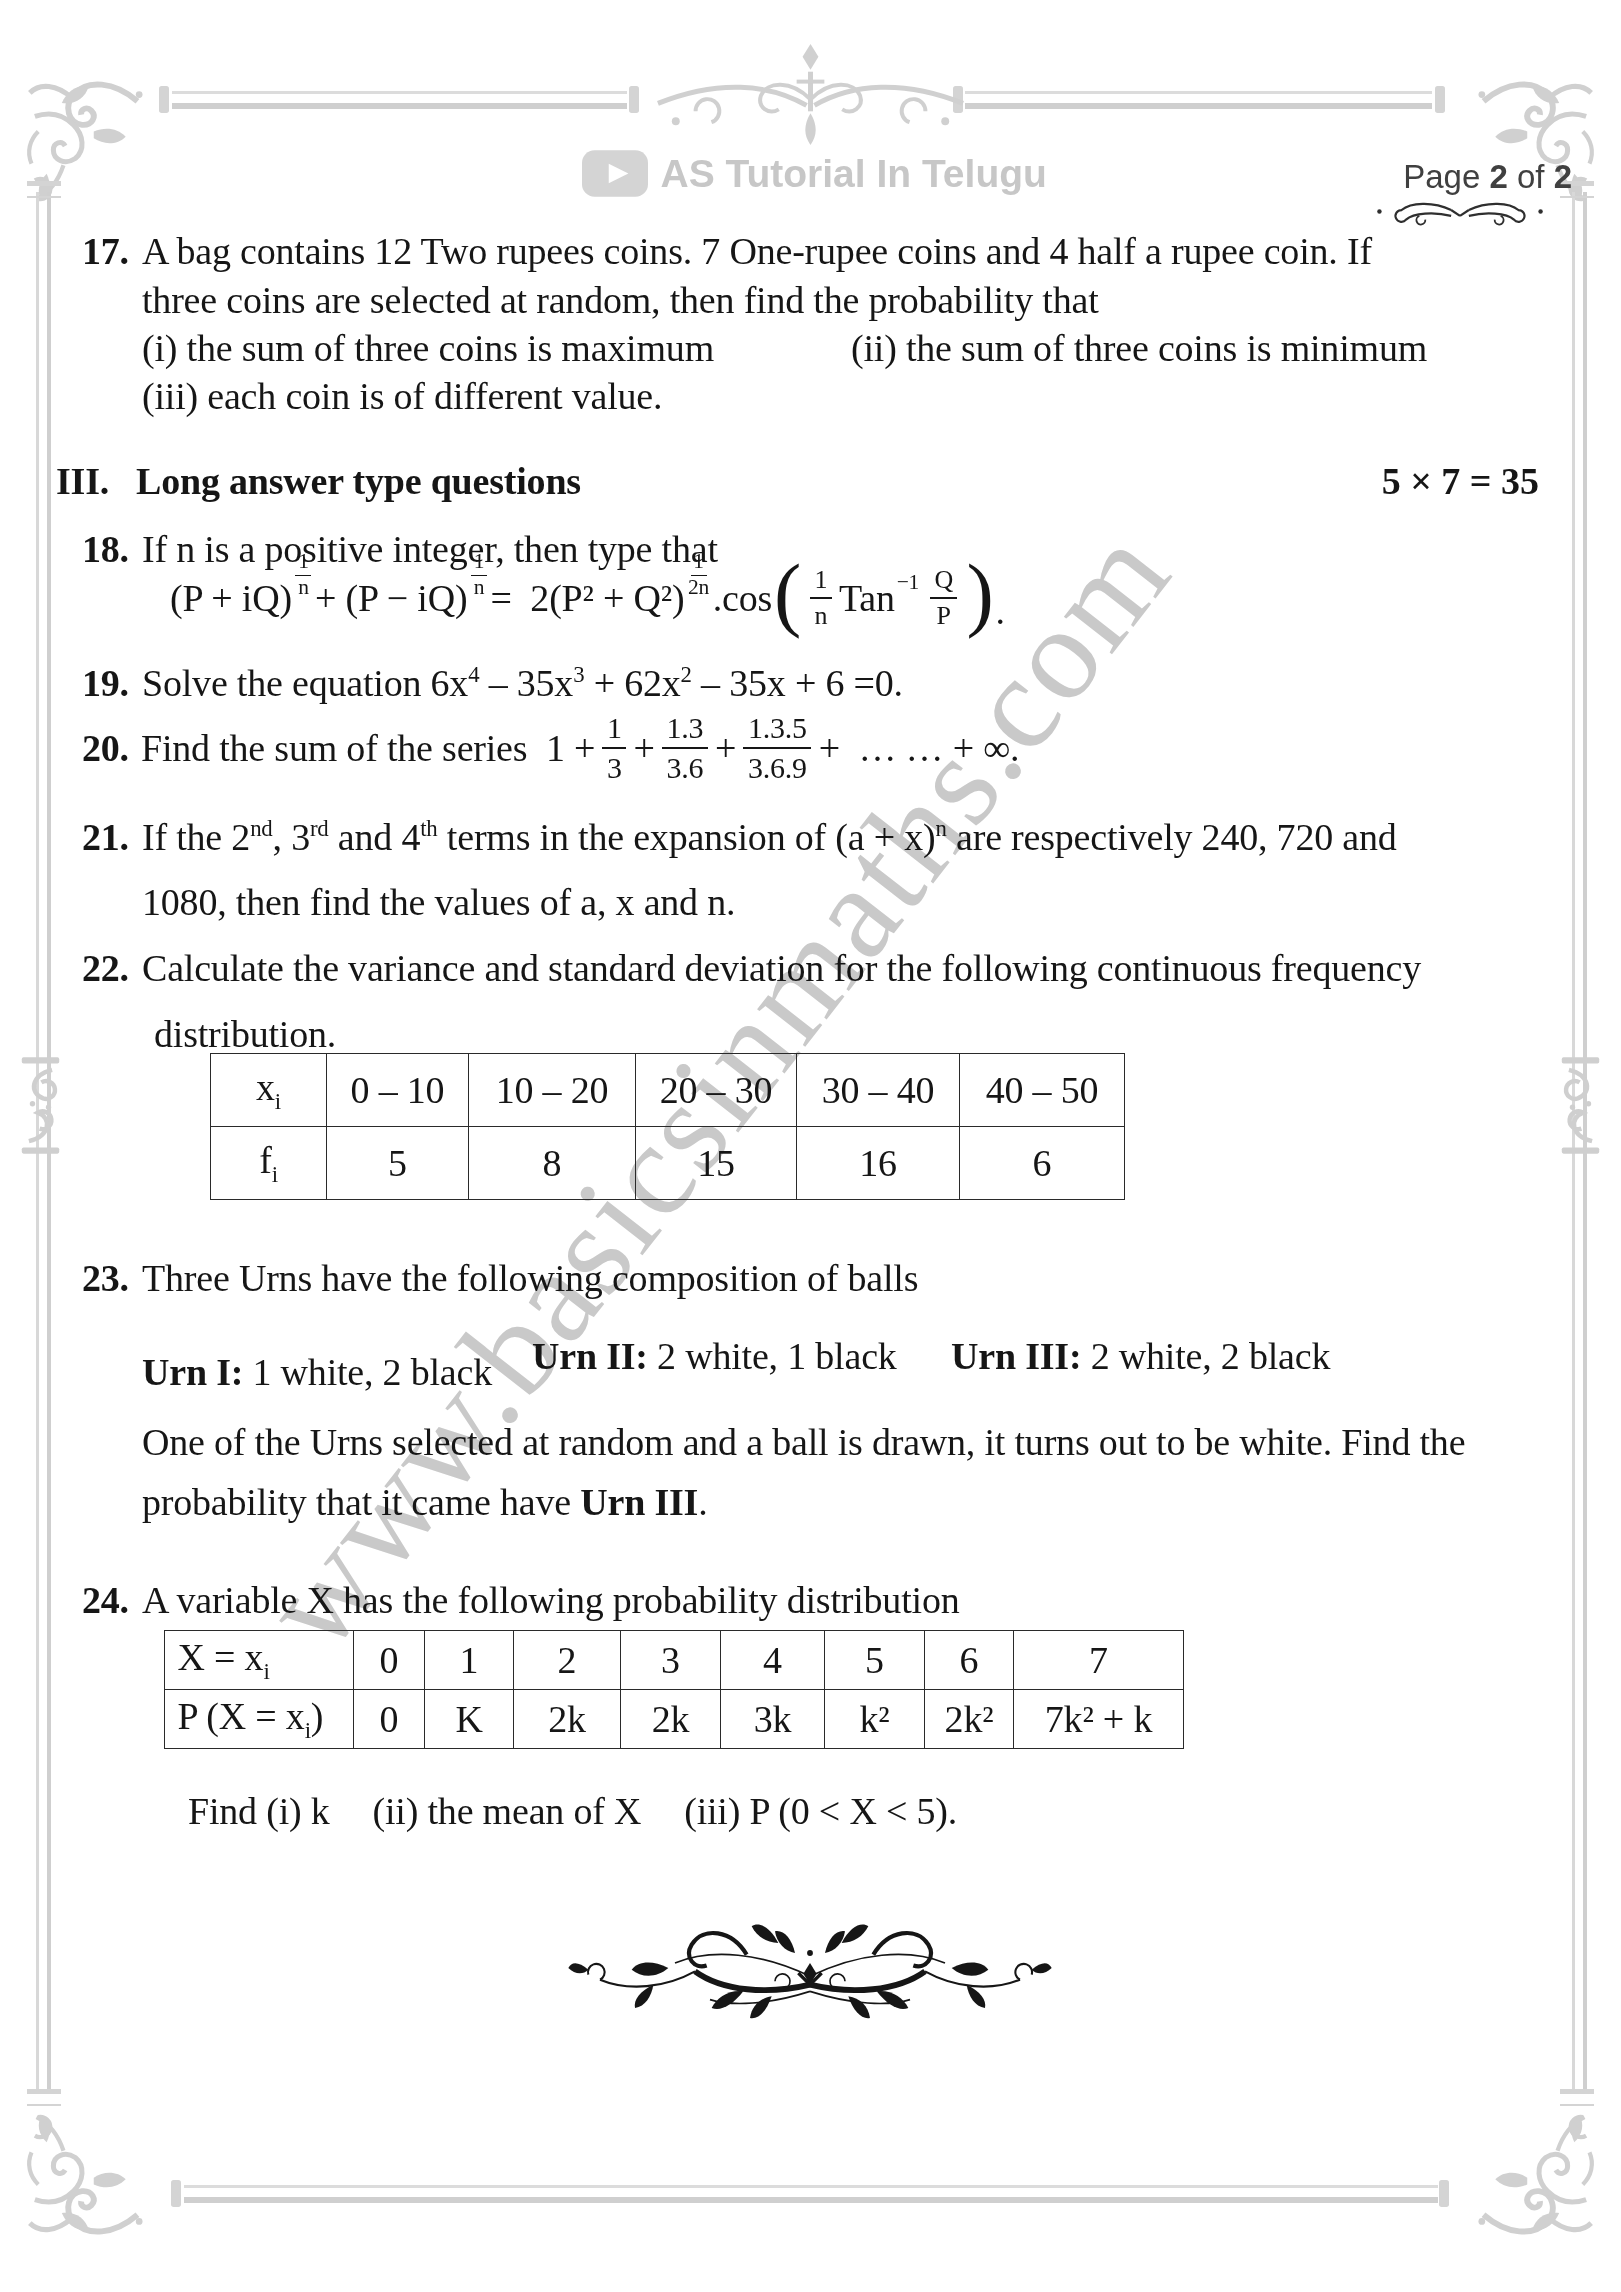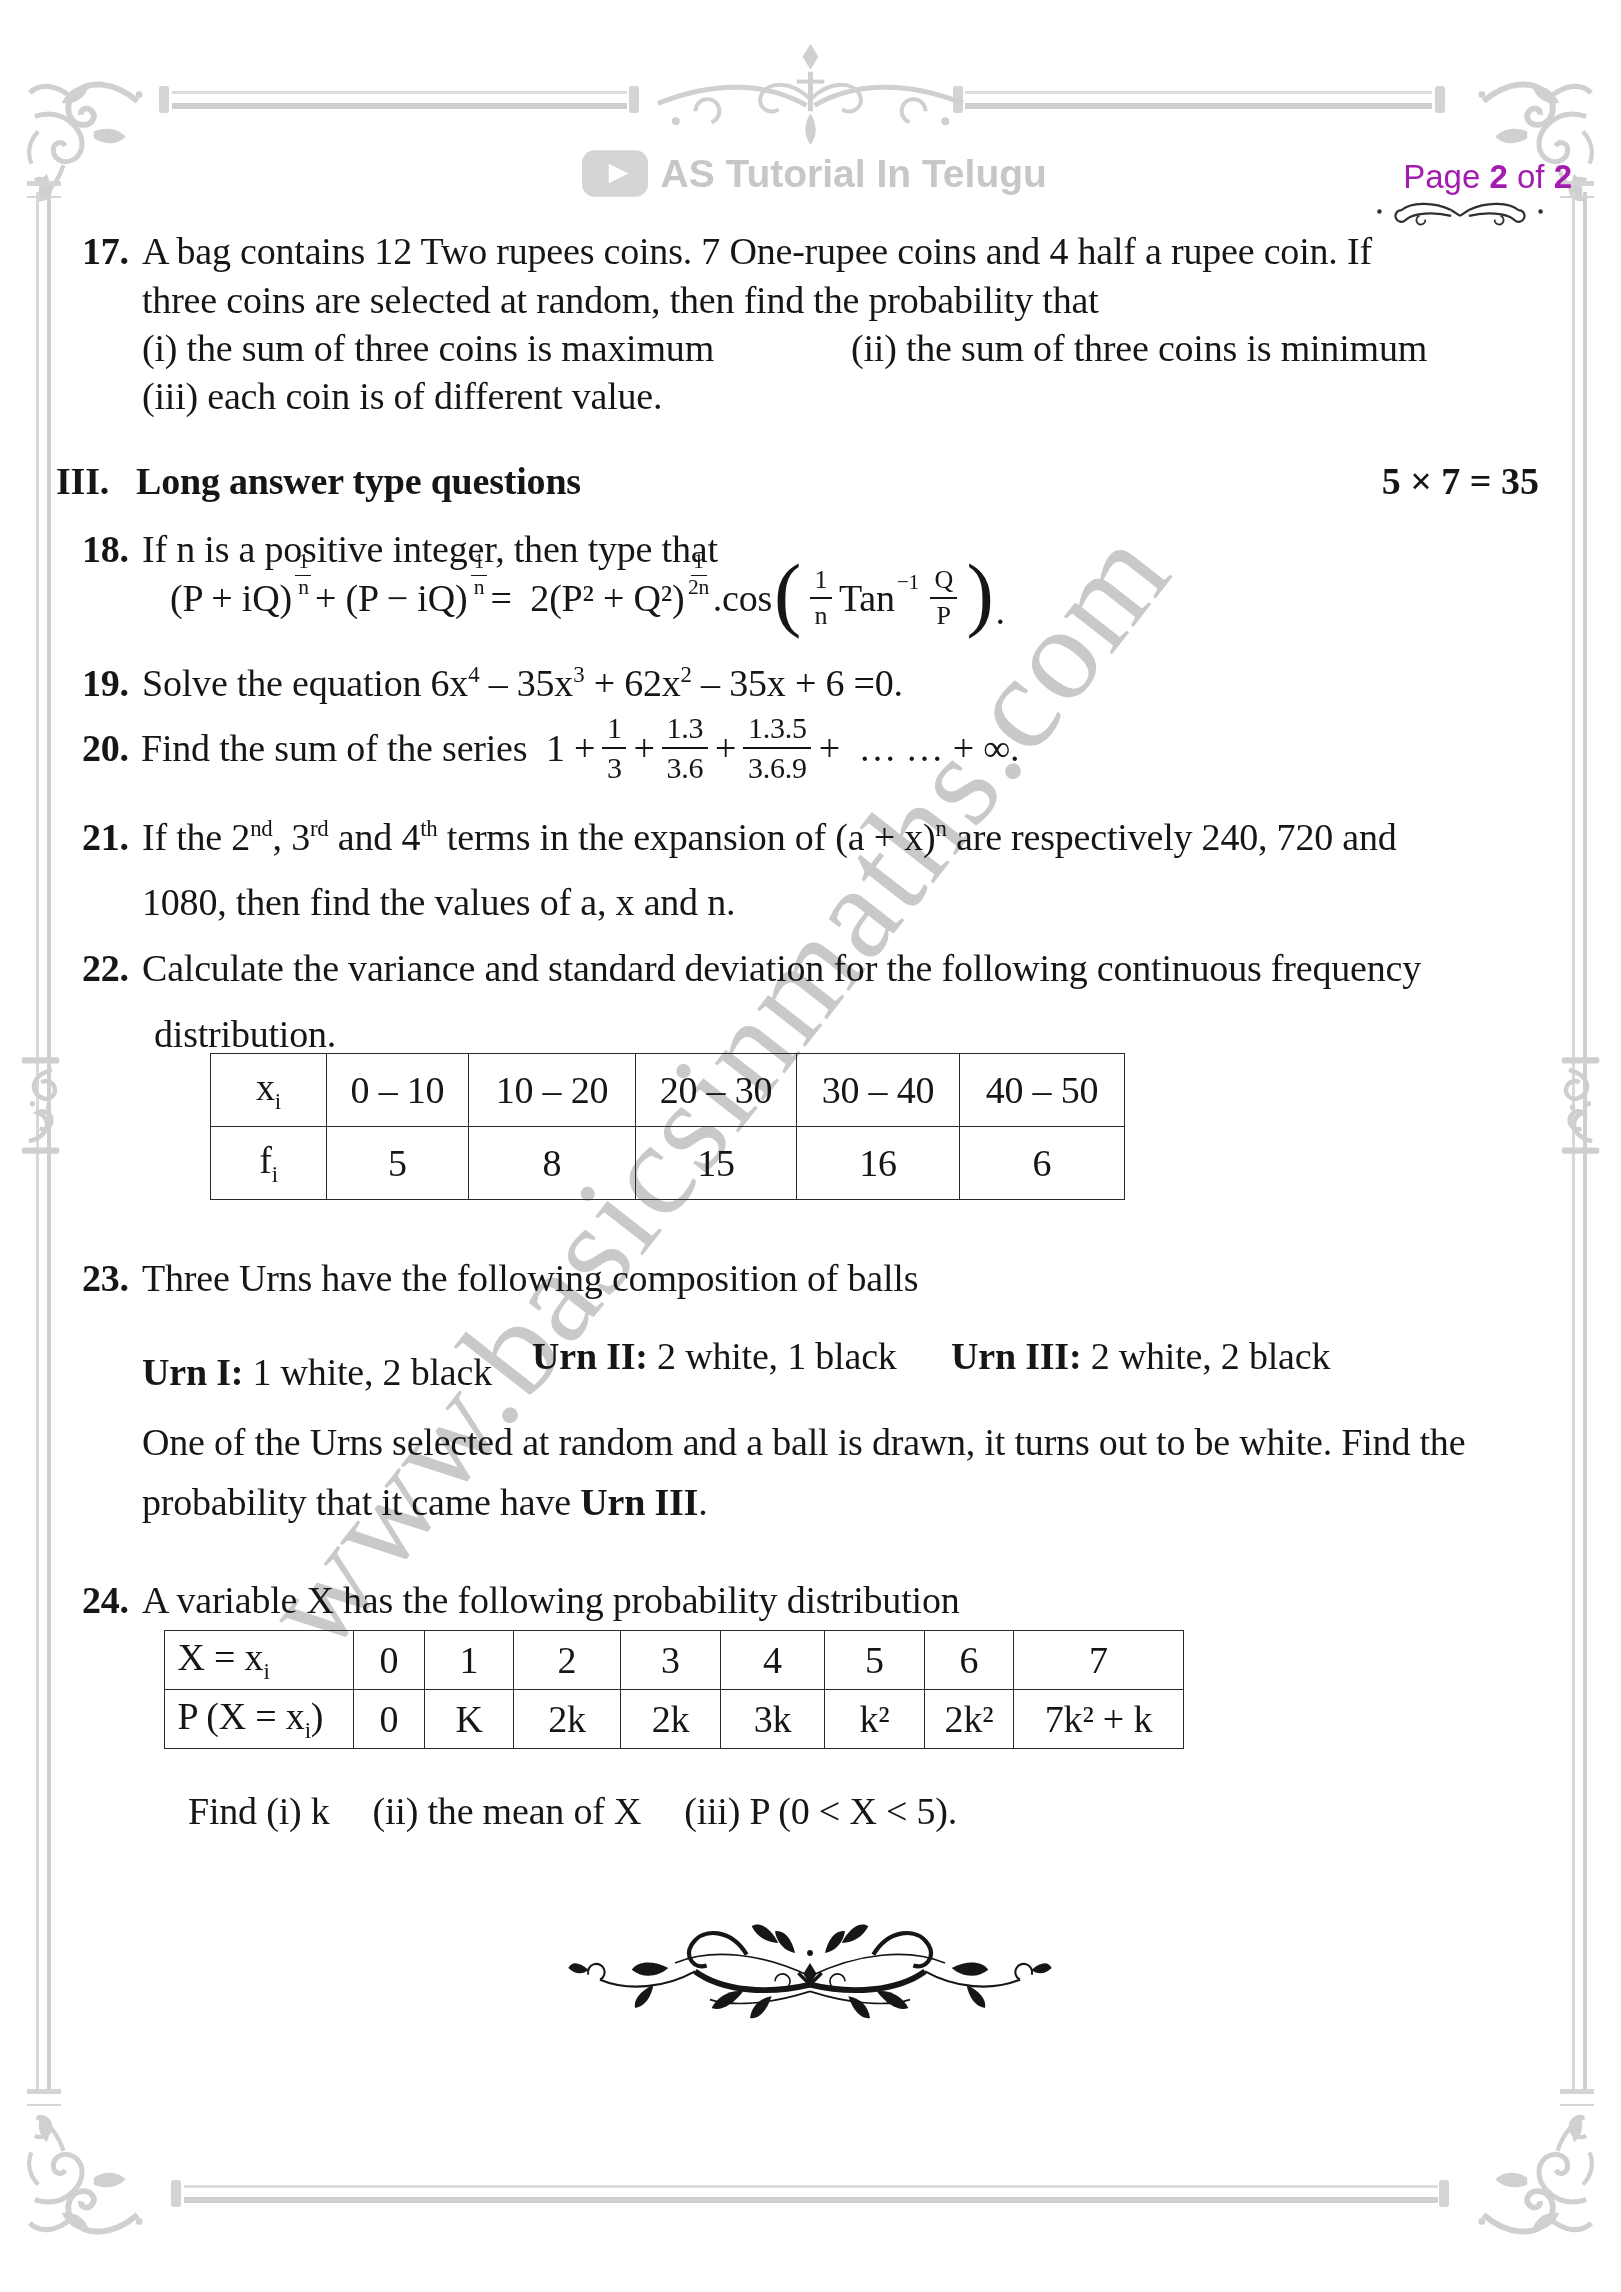--- a/index.html
+++ b/index.html
@@ -10,21 +10,21 @@
   .orn{position:absolute;z-index:1;}
   .hbar{position:absolute;height:9px;border-top:3.6px solid #dcdcdc;border-bottom:6.3px solid #cfcfcf;z-index:1;}
   .cap{position:absolute;width:9.9px;height:27px;background:#d4d4d4;border-radius:2.7px;z-index:1;}
   .pillar{position:absolute;top:192px;height:1897px;width:8px;border-left:3.6px solid #d8d8d8;border-right:4.5px solid #cfcfcf;z-index:1;}
   .pcap{position:absolute;width:34px;height:9.9px;border-top:5.4px solid #d4d4d4;border-bottom:2.7px solid #d4d4d4;z-index:1;}
 
   
   .brand{position:absolute;left:582px;top:150px;display:flex;align-items:center;gap:12.5px;z-index:2;
          font-family:"Liberation Sans","DejaVu Sans",sans-serif;font-size:39px;font-weight:bold;color:#c7c7c7;}
   .pageinfo{position:absolute;right:49px;top:158px;z-index:2;font-family:"Liberation Sans","DejaVu Sans",sans-serif;
-            font-size:33px;color:#a21caf;}
+            font-size:33px;color:#404040;}
   .pageinfo b{font-weight:bold;}
 
   
   .watermark{position:absolute;left:716px;top:1088px;z-index:1;white-space:nowrap;color:#c9c9c9;
              font-size:133px;letter-spacing:2.7px;transform:translate(-50%,-50%) rotate(-52deg);pointer-events:none;}
 
   
   .t{position:absolute;font-size:38px;letter-spacing:-0.2px;white-space:nowrap;z-index:2;line-height:1.2;}
   .b{font-weight:bold;}
   .t sup{font-size:60%;}

